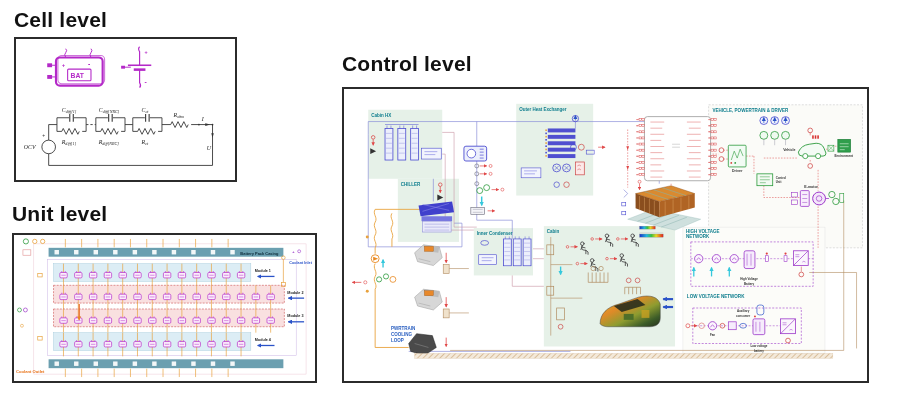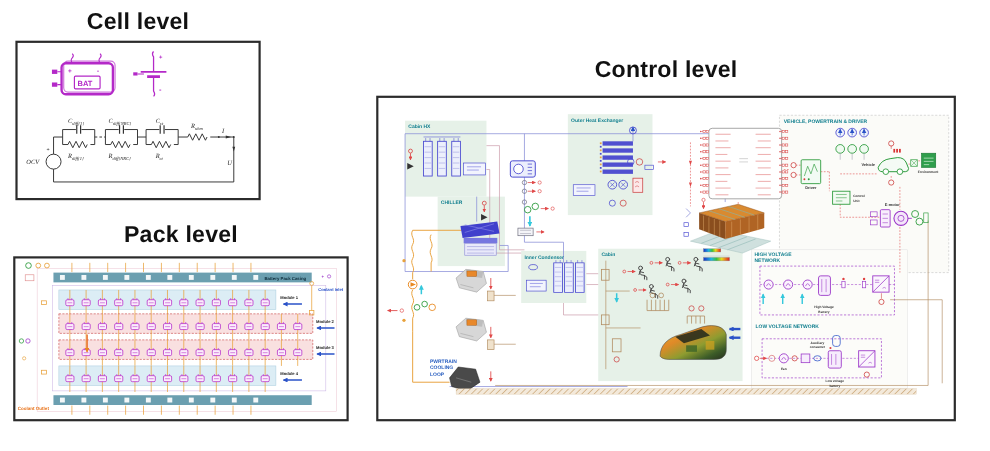--- a/index.html
+++ b/index.html
@@ -1,18 +1,18 @@
 <!DOCTYPE html>
 <html><head>
 <meta charset="utf-8">
 <style>
   html,body{margin:0;padding:0;background:#fff;}
   .page{position:relative;width:900px;height:410px;background:#fff;overflow:hidden;
         font-family:"Liberation Sans",sans-serif;}
-  .ptitle{position:absolute;text-align:center;font-weight:bold;font-size:21px;color:#111;
+  .ptitle{position:absolute;text-align:left;font-weight:bold;font-size:21px;color:#111;
           letter-spacing:.2px;}
   .panel{position:absolute;background:#fff;border:2px solid #2b2b2b;box-sizing:border-box;}
   svg{display:block;font-family:"Liberation Sans",sans-serif;}
   .cl{font-family:"Liberation Serif",serif;font-style:italic;fill:#1a1a1a;font-size:6px;}
   .cls{font-size:4.2px;}
   .rl{font-weight:bold;font-size:4.6px;fill:#0f7e8e;}
   .pw{font-weight:bold;font-size:4.6px;fill:#2a5fc0;}
   .bl{font-weight:bold;font-size:3.6px;fill:#333;}
   .bs{font-weight:bold;font-size:3px;fill:#333;}
   .mt{font-weight:bold;font-size:3.8px;fill:#222;}
@@ -210,21 +210,21 @@
         <text class="cl" x="84" y="108"><tspan>R</tspan><tspan class="cls" dy="1.4">diff</tspan><tspan class="cls">[NRC]</tspan></text>
         <text class="cl" x="128" y="108"><tspan>R</tspan><tspan class="cls" dy="1.4">ct</tspan></text>
         <text class="cl" x="161" y="80"><tspan>R</tspan><tspan class="cls" dy="1.4">ohm</tspan></text>
         <text class="cl" x="190" y="84">I</text>
         <text class="cl" x="195" y="114">U</text>
         <text class="cl" x="7" y="113" font-size="5.5">OCV</text>
       </g>
     </svg>
   </div>
 
-  <div class="ptitle" style="left:12px;top:202px;width:305px;">Pack level</div>
+  <div class="ptitle" style="left:12px;top:202px;width:305px;">Unit level</div>
   <div class="panel" style="left:12px;top:233px;width:305px;height:150px;">
     <svg viewBox="0 0 305 148" width="301" height="146">
       <rect x="20" y="9" width="276" height="132" fill="none" stroke="#ecc8d4" stroke-width=".5"></rect>
       <rect x="34" y="25" width="252" height="97" fill="none" stroke="#cbb4e4" stroke-width=".5"></rect>
 
       <g fill="none">
         <circle cx="12" cy="6.5" r="2.6" stroke="#2a9a3a" stroke-width=".8"></circle>
         <circle cx="21" cy="6.5" r="2.2" stroke="#e8a23d" stroke-width=".8"></circle>
         <circle cx="29" cy="6.5" r="2.2" stroke="#e8a23d" stroke-width=".8"></circle>
         <rect x="9" y="15" width="8" height="5.5" stroke="#e09090" stroke-width=".6"></rect>

